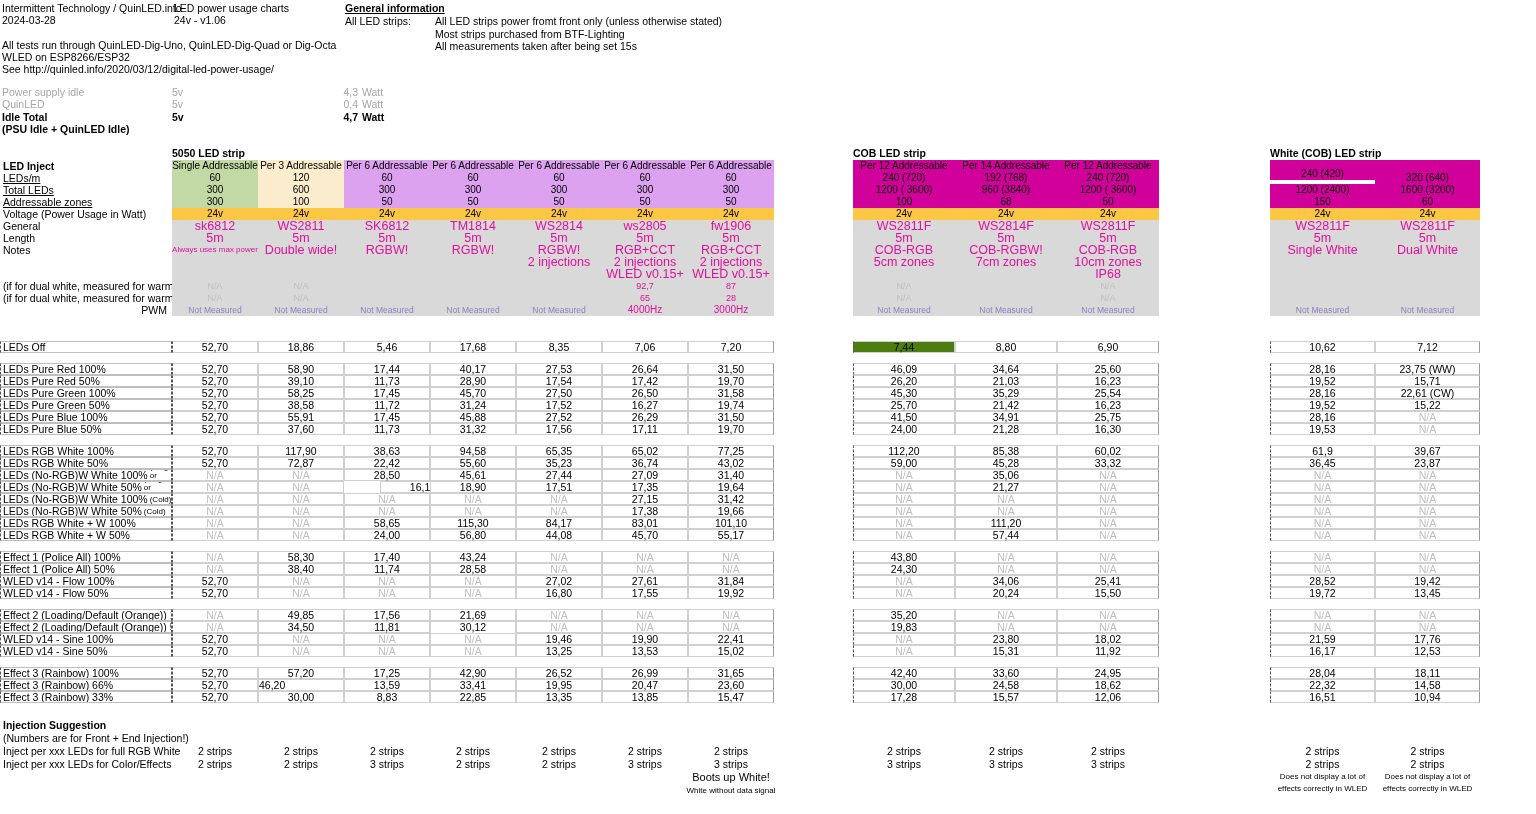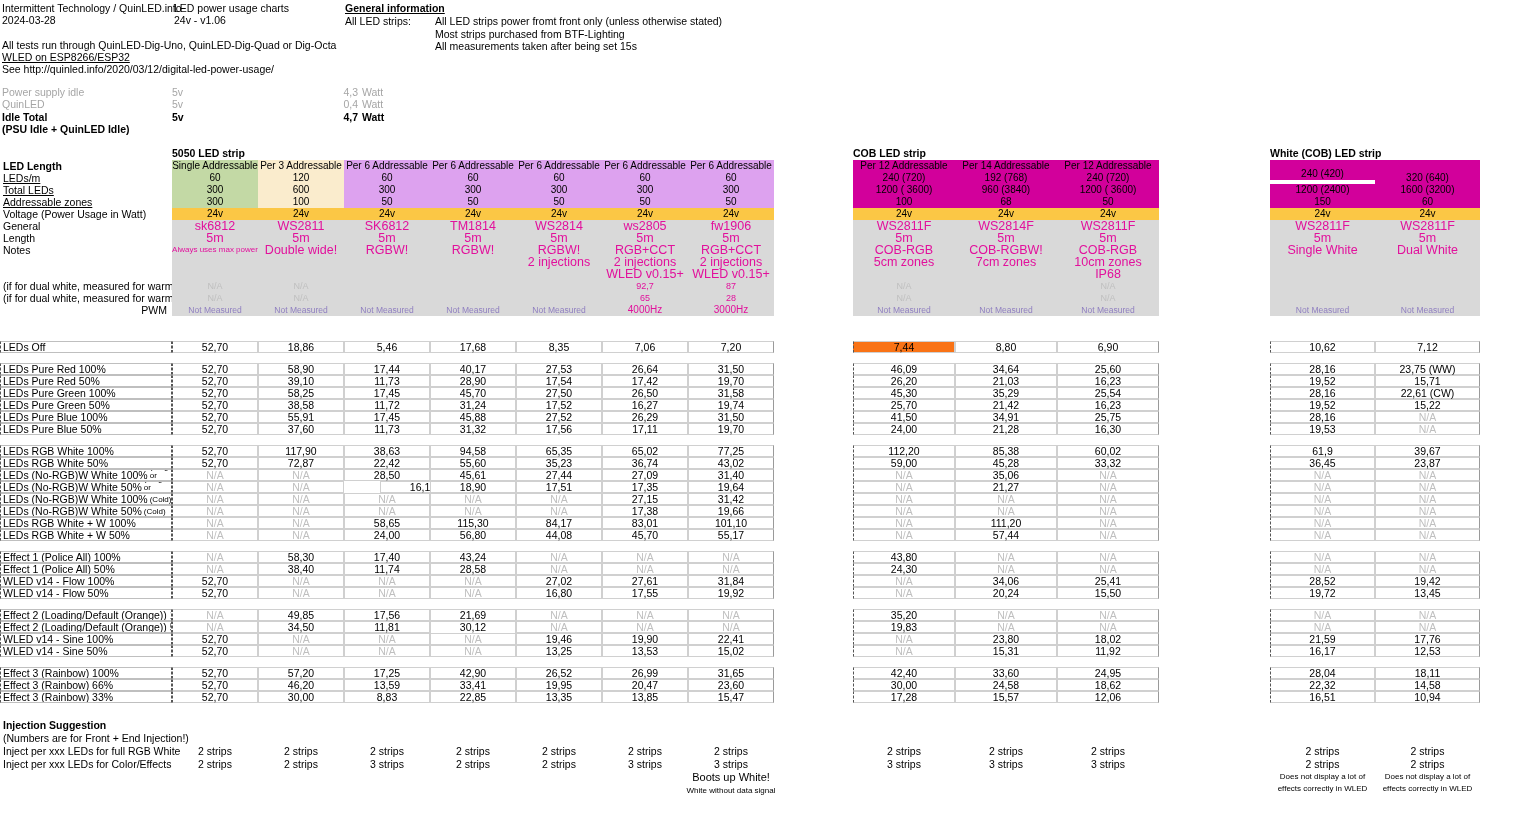--- a/index.html
+++ b/index.html
@@ -53,42 +53,42 @@
     <div class="ti " style="left: 2px; top: 2px;">Intermittent Technology / QuinLED.info</div>
     <div class="ti " style="left: 2px; top: 14px;">2024-03-28</div>
     <div class="ti " style="left: 174px; top: 2px;">LED power usage charts</div>
     <div class="ti " style="left: 174px; top: 14px;">24v - v1.06</div>
     <div class="ti under" style="left: 345px; top: 2px;">General information</div>
     <div class="ti " style="left: 345px; top: 15px;">All LED strips:</div>
     <div class="ti " style="left: 435px; top: 15px;">All LED strips power fromt front only (unless otherwise stated)</div>
     <div class="ti " style="left: 435px; top: 28px;">Most strips purchased from BTF-Lighting</div>
     <div class="ti " style="left: 435px; top: 40px;">All measurements taken after being set 15s</div>
     <div class="ti " style="left: 2px; top: 39px;">All tests run through QuinLED-Dig-Uno, QuinLED-Dig-Quad or Dig-Octa</div>
-    <div class="ti " style="left: 2px; top: 51px; text-decoration: underline;">WLED on ESP8266/ESP32</div>
+    <div class="ti " style="left: 2px; top: 51px;">WLED on ESP8266/ESP32</div>
     <div class="ti " style="left: 2px; top: 63px;">See http://quinled.info/2020/03/12/digital-led-power-usage/</div>
     <div class="ti grey" style="left: 2px; top: 86px;">Power supply idle</div>
     <div class="ti grey" style="left: 172px; top: 86px; width: 60px; text-align: left;">5v</div>
     <div class="ti grey" style="left: 332px; top: 86px; width: 26px; text-align: right;">4,3</div>
     <div class="ti grey" style="left: 362px; top: 86px;">Watt</div>
     <div class="ti grey" style="left: 2px; top: 98px;">QuinLED</div>
     <div class="ti grey" style="left: 172px; top: 98px; width: 60px; text-align: left;">5v</div>
     <div class="ti grey" style="left: 332px; top: 98px; width: 26px; text-align: right;">0,4</div>
     <div class="ti grey" style="left: 362px; top: 98px;">Watt</div>
     <div class="ti bold" style="left: 2px; top: 111px;">Idle Total</div>
     <div class="ti bold" style="left: 172px; top: 111px; width: 60px; text-align: left;">5v</div>
     <div class="ti bold" style="left: 332px; top: 111px; width: 26px; text-align: right;">4,7</div>
     <div class="ti bold" style="left: 362px; top: 111px;">Watt</div>
     <div class="ti bold" style="left: 2px; top: 123px;">(PSU Idle + QuinLED Idle)</div>
   </div>
 
 <div class="abs" id="root" style="left:0;top:0;width:1536px;height:814px;">
     <div class="sect-title abs" style="left: 172px; top: 147px;">5050 LED strip</div>
     <div class="sect-title abs" style="left: 853px; top: 147px;">COB LED strip</div>
     <div class="sect-title abs" style="left: 1270px; top: 147px;">White (COB) LED strip</div>
-    <div class="lbl b abs" style="line-height: 12px; left: 2px; top: 160px; width: 168px; height: 12px;">LED Length</div>
+    <div class="lbl b abs" style="line-height: 12px; left: 2px; top: 160px; width: 168px; height: 12px;">LED Inject</div>
     <div class="lbl u abs" style="line-height: 12px; left: 2px; top: 172px; width: 168px; height: 12px;">LEDs/m</div>
     <div class="lbl u abs" style="line-height: 12px; left: 2px; top: 184px; width: 168px; height: 12px;">Total LEDs</div>
     <div class="lbl u abs" style="line-height: 12px; left: 2px; top: 196px; width: 168px; height: 12px;">Addressable zones</div>
     <div class="lbl abs" style="line-height: 12px; left: 2px; top: 208px; width: 168px; height: 12px;">Voltage (Power Usage in Watt)</div>
     <div class="lbl abs" style="line-height: 12px; left: 2px; top: 220px; width: 168px; height: 12px;">General</div>
     <div class="lbl abs" style="line-height: 12px; left: 2px; top: 232px; width: 168px; height: 12px;">Length</div>
     <div class="lbl abs" style="line-height: 12px; left: 2px; top: 244px; width: 168px; height: 12px;">Notes</div>
     <div class="lbl r abs" style="line-height: 12px; left: 2px; top: 280px; width: 168px; height: 12px;">(if for dual white, measured for warm) CRI</div>
     <div class="lbl r abs" style="line-height: 12px; left: 2px; top: 292px; width: 168px; height: 12px;">(if for dual white, measured for warm) R9</div>
     <div class="lbl r abs" style="line-height: 12px; left: 2px; top: 304px; width: 168px; height: 12px;">PWM</div>
@@ -320,21 +320,21 @@
     <div class="abs" style="display: flex; align-items: center; border-width: 1px; border-style: solid dashed; border-color: rgb(191, 191, 191) rgb(85, 85, 85); background: rgb(255, 255, 255); padding-left: 2px; overflow: hidden; left: 0px; top: 341px; width: 172px; height: 12px;">
       <span style="font-size: 10.5px; white-space: nowrap;">LEDs Off</span>
     </div>
     <div class="abs" style="border-width: 1px; border-style: solid solid solid dashed; border-color: rgb(208, 208, 208) rgb(208, 208, 208) rgb(208, 208, 208) rgb(85, 85, 85); border-image: initial; background: rgb(255, 255, 255); text-align: center; line-height: 10px; font-size: 10.5px; font-weight: normal; left: 172px; top: 341px; width: 86px; height: 12px;">52,70</div>
     <div class="abs" style="border: 1px solid rgb(208, 208, 208); background: rgb(255, 255, 255); text-align: center; line-height: 10px; font-size: 10.5px; font-weight: normal; left: 258px; top: 341px; width: 86px; height: 12px;">18,86</div>
     <div class="abs" style="border: 1px solid rgb(208, 208, 208); background: rgb(255, 255, 255); text-align: center; line-height: 10px; font-size: 10.5px; font-weight: normal; left: 344px; top: 341px; width: 86px; height: 12px;">5,46</div>
     <div class="abs" style="border: 1px solid rgb(208, 208, 208); background: rgb(255, 255, 255); text-align: center; line-height: 10px; font-size: 10.5px; font-weight: normal; left: 430px; top: 341px; width: 86px; height: 12px;">17,68</div>
     <div class="abs" style="border: 1px solid rgb(208, 208, 208); background: rgb(255, 255, 255); text-align: center; line-height: 10px; font-size: 10.5px; font-weight: normal; left: 516px; top: 341px; width: 86px; height: 12px;">8,35</div>
     <div class="abs" style="border: 1px solid rgb(208, 208, 208); background: rgb(255, 255, 255); text-align: center; line-height: 10px; font-size: 10.5px; font-weight: normal; left: 602px; top: 341px; width: 86px; height: 12px;">7,06</div>
     <div class="abs" style="border-width: 1px; border-style: solid; border-color: rgb(208, 208, 208) rgb(154, 154, 154) rgb(208, 208, 208) rgb(208, 208, 208); border-image: initial; background: rgb(255, 255, 255); text-align: center; line-height: 10px; font-size: 10.5px; font-weight: normal; left: 688px; top: 341px; width: 86px; height: 12px;">7,20</div>
-    <div class="abs" style="border-width: 1px; border-style: solid solid solid dashed; border-color: rgb(208, 208, 208) rgb(208, 208, 208) rgb(208, 208, 208) rgb(85, 85, 85); border-image: initial; background: #f97316; text-align: center; line-height: 10px; font-size: 10.5px; left: 853px; top: 341px; width: 102px; height: 12px;">7,44</div>
+    <div class="abs" style="border-width: 1px; border-style: solid solid solid dashed; border-color: rgb(208, 208, 208) rgb(208, 208, 208) rgb(208, 208, 208) rgb(85, 85, 85); border-image: initial; background: #4d7c0f; text-align: center; line-height: 10px; font-size: 10.5px; left: 853px; top: 341px; width: 102px; height: 12px;">7,44</div>
     <div class="abs" style="border: 1px solid rgb(208, 208, 208); background: rgb(255, 255, 255); text-align: center; line-height: 10px; font-size: 10.5px; left: 955px; top: 341px; width: 102px; height: 12px;">8,80</div>
     <div class="abs" style="border-width: 1px; border-style: solid; border-color: rgb(208, 208, 208) rgb(154, 154, 154) rgb(208, 208, 208) rgb(208, 208, 208); border-image: initial; background: rgb(255, 255, 255); text-align: center; line-height: 10px; font-size: 10.5px; left: 1057px; top: 341px; width: 102px; height: 12px;">6,90</div>
     <div class="abs" style="border-width: 1px; border-style: solid solid solid dashed; border-color: rgb(208, 208, 208) rgb(208, 208, 208) rgb(208, 208, 208) rgb(85, 85, 85); border-image: initial; background: rgb(255, 255, 255); text-align: center; line-height: 10px; font-size: 10.5px; left: 1270px; top: 341px; width: 105px; height: 12px;">10,62</div>
     <div class="abs" style="border-width: 1px; border-style: solid; border-color: rgb(208, 208, 208) rgb(154, 154, 154) rgb(208, 208, 208) rgb(208, 208, 208); border-image: initial; background: rgb(255, 255, 255); text-align: center; line-height: 10px; font-size: 10.5px; left: 1375px; top: 341px; width: 105px; height: 12px;">7,12</div>
     <div class="abs" style="display: flex; align-items: center; border-width: 1px; border-style: solid dashed; border-color: rgb(191, 191, 191) rgb(85, 85, 85); background: rgb(255, 255, 255); padding-left: 2px; overflow: hidden; left: 0px; top: 363px; width: 172px; height: 12px;">
       <span style="font-size: 10.5px; white-space: nowrap;">LEDs Pure Red 100%</span>
     </div>
     <div class="abs" style="border-width: 1px; border-style: solid solid solid dashed; border-color: rgb(208, 208, 208) rgb(208, 208, 208) rgb(208, 208, 208) rgb(85, 85, 85); border-image: initial; background: rgb(255, 255, 255); text-align: center; line-height: 10px; font-size: 10.5px; font-weight: normal; left: 172px; top: 363px; width: 86px; height: 12px;">52,70</div>
     <div class="abs" style="border: 1px solid rgb(208, 208, 208); background: rgb(255, 255, 255); text-align: center; line-height: 10px; font-size: 10.5px; font-weight: normal; left: 258px; top: 363px; width: 86px; height: 12px;">58,90</div>
     <div class="abs" style="border: 1px solid rgb(208, 208, 208); background: rgb(255, 255, 255); text-align: center; line-height: 10px; font-size: 10.5px; font-weight: normal; left: 344px; top: 363px; width: 86px; height: 12px;">17,44</div>
@@ -678,21 +678,21 @@
     <div class="abs" style="border-width: 1px; border-style: solid; border-color: rgb(208, 208, 208) rgb(154, 154, 154) rgb(208, 208, 208) rgb(208, 208, 208); border-image: initial; background: rgb(255, 255, 255); text-align: center; line-height: 10px; font-size: 10.5px; font-weight: normal; left: 688px; top: 667px; width: 86px; height: 12px;">31,65</div>
     <div class="abs" style="border-width: 1px; border-style: solid solid solid dashed; border-color: rgb(208, 208, 208) rgb(208, 208, 208) rgb(208, 208, 208) rgb(85, 85, 85); border-image: initial; background: rgb(255, 255, 255); text-align: center; line-height: 10px; font-size: 10.5px; left: 853px; top: 667px; width: 102px; height: 12px;">42,40</div>
     <div class="abs" style="border: 1px solid rgb(208, 208, 208); background: rgb(255, 255, 255); text-align: center; line-height: 10px; font-size: 10.5px; left: 955px; top: 667px; width: 102px; height: 12px;">33,60</div>
     <div class="abs" style="border-width: 1px; border-style: solid; border-color: rgb(208, 208, 208) rgb(154, 154, 154) rgb(208, 208, 208) rgb(208, 208, 208); border-image: initial; background: rgb(255, 255, 255); text-align: center; line-height: 10px; font-size: 10.5px; left: 1057px; top: 667px; width: 102px; height: 12px;">24,95</div>
     <div class="abs" style="border-width: 1px; border-style: solid solid solid dashed; border-color: rgb(208, 208, 208) rgb(208, 208, 208) rgb(208, 208, 208) rgb(85, 85, 85); border-image: initial; background: rgb(255, 255, 255); text-align: center; line-height: 10px; font-size: 10.5px; left: 1270px; top: 667px; width: 105px; height: 12px;">28,04</div>
     <div class="abs" style="border-width: 1px; border-style: solid; border-color: rgb(208, 208, 208) rgb(154, 154, 154) rgb(208, 208, 208) rgb(208, 208, 208); border-image: initial; background: rgb(255, 255, 255); text-align: center; line-height: 10px; font-size: 10.5px; left: 1375px; top: 667px; width: 105px; height: 12px;">18,11</div>
     <div class="abs" style="display: flex; align-items: center; border-width: 1px; border-style: solid dashed; border-color: rgb(191, 191, 191) rgb(85, 85, 85); background: rgb(255, 255, 255); padding-left: 2px; overflow: hidden; left: 0px; top: 679px; width: 172px; height: 12px;">
       <span style="font-size: 10.5px; white-space: nowrap;">Effect 3 (Rainbow) 66%</span>
     </div>
     <div class="abs" style="border-width: 1px; border-style: solid solid solid dashed; border-color: rgb(208, 208, 208) rgb(208, 208, 208) rgb(208, 208, 208) rgb(85, 85, 85); border-image: initial; background: rgb(255, 255, 255); text-align: center; line-height: 10px; font-size: 10.5px; font-weight: normal; left: 172px; top: 679px; width: 86px; height: 12px;">52,70</div>
-    <div class="abs" style="border: 1px solid rgb(208, 208, 208); background: rgb(255, 255, 255); text-align: center; line-height: 10px; font-size: 10.5px; font-weight: normal; left: 258px; top: 679px; width: 86px; height: 12px;">46,20</div>
+    <div class="abs" style="border: 1px solid rgb(208, 208, 208); background: rgb(255, 255, 255); line-height: 10px; font-size: 10.5px; font-weight: normal; left: 258px; top: 679px; width: 86px; height: 12px;">46,20</div>
     <div class="abs" style="border: 1px solid rgb(208, 208, 208); background: rgb(255, 255, 255); text-align: center; line-height: 10px; font-size: 10.5px; font-weight: normal; left: 344px; top: 679px; width: 86px; height: 12px;">13,59</div>
     <div class="abs" style="border: 1px solid rgb(208, 208, 208); background: rgb(255, 255, 255); text-align: center; line-height: 10px; font-size: 10.5px; font-weight: normal; left: 430px; top: 679px; width: 86px; height: 12px;">33,41</div>
     <div class="abs" style="border: 1px solid rgb(208, 208, 208); background: rgb(255, 255, 255); text-align: center; line-height: 10px; font-size: 10.5px; font-weight: normal; left: 516px; top: 679px; width: 86px; height: 12px;">19,95</div>
     <div class="abs" style="border: 1px solid rgb(208, 208, 208); background: rgb(255, 255, 255); text-align: center; line-height: 10px; font-size: 10.5px; font-weight: normal; left: 602px; top: 679px; width: 86px; height: 12px;">20,47</div>
     <div class="abs" style="border-width: 1px; border-style: solid; border-color: rgb(208, 208, 208) rgb(154, 154, 154) rgb(208, 208, 208) rgb(208, 208, 208); border-image: initial; background: rgb(255, 255, 255); text-align: center; line-height: 10px; font-size: 10.5px; font-weight: normal; left: 688px; top: 679px; width: 86px; height: 12px;">23,60</div>
     <div class="abs" style="border-width: 1px; border-style: solid solid solid dashed; border-color: rgb(208, 208, 208) rgb(208, 208, 208) rgb(208, 208, 208) rgb(85, 85, 85); border-image: initial; background: rgb(255, 255, 255); text-align: center; line-height: 10px; font-size: 10.5px; left: 853px; top: 679px; width: 102px; height: 12px;">30,00</div>
     <div class="abs" style="border: 1px solid rgb(208, 208, 208); background: rgb(255, 255, 255); text-align: center; line-height: 10px; font-size: 10.5px; left: 955px; top: 679px; width: 102px; height: 12px;">24,58</div>
     <div class="abs" style="border-width: 1px; border-style: solid; border-color: rgb(208, 208, 208) rgb(154, 154, 154) rgb(208, 208, 208) rgb(208, 208, 208); border-image: initial; background: rgb(255, 255, 255); text-align: center; line-height: 10px; font-size: 10.5px; left: 1057px; top: 679px; width: 102px; height: 12px;">18,62</div>
     <div class="abs" style="border-width: 1px; border-style: solid solid solid dashed; border-color: rgb(208, 208, 208) rgb(208, 208, 208) rgb(208, 208, 208) rgb(85, 85, 85); border-image: initial; background: rgb(255, 255, 255); text-align: center; line-height: 10px; font-size: 10.5px; left: 1270px; top: 679px; width: 105px; height: 12px;">22,32</div>
     <div class="abs" style="border-width: 1px; border-style: solid; border-color: rgb(208, 208, 208) rgb(154, 154, 154) rgb(208, 208, 208) rgb(208, 208, 208); border-image: initial; background: rgb(255, 255, 255); text-align: center; line-height: 10px; font-size: 10.5px; left: 1375px; top: 679px; width: 105px; height: 12px;">14,58</div>

